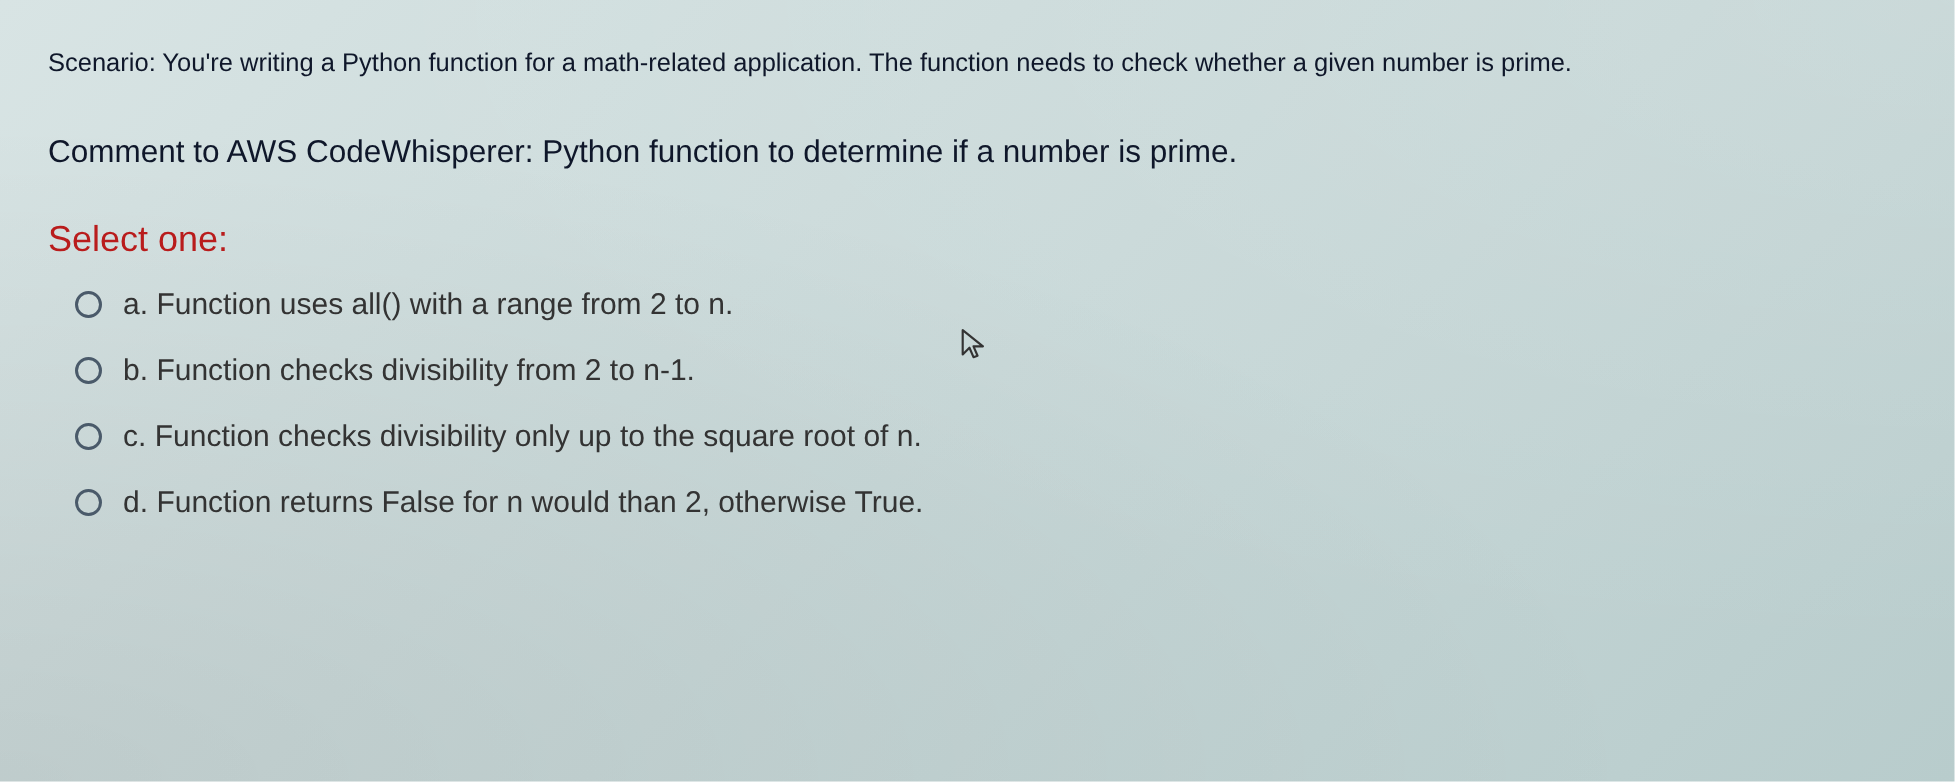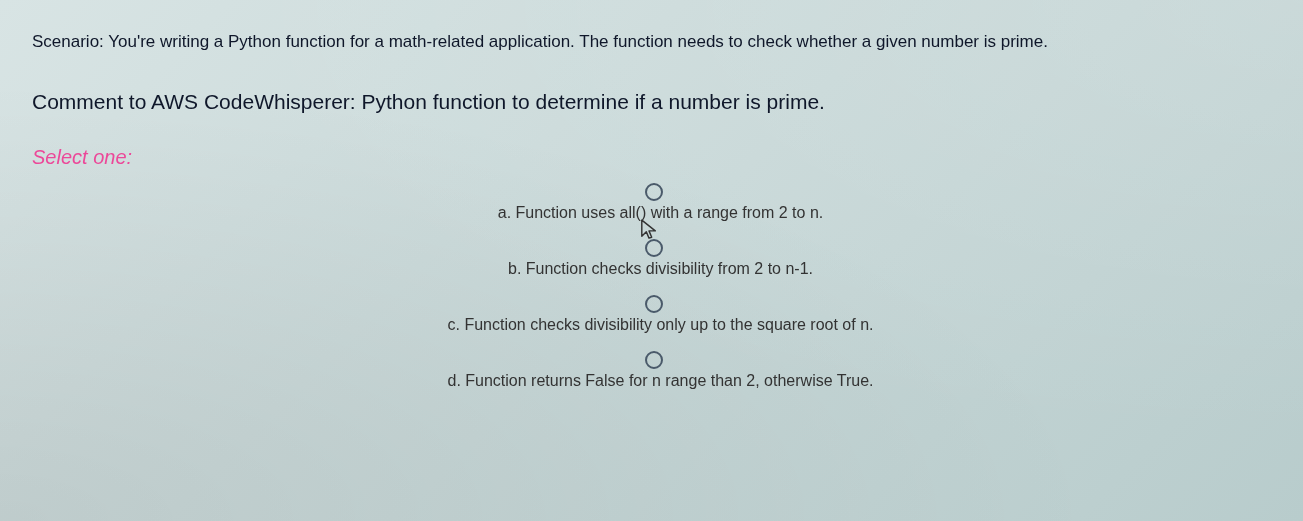--- a/index.html
+++ b/index.html
@@ -41,36 +41,34 @@
     margin-bottom: 28px;
     color: #0f172a;
   }
   .question {
     font-size: 21px;
     line-height: 1.6;
     margin-bottom: 38px;
     color: #333;
   }
   .select-label {
-    font-size: 20px;
-    color: #ec4899;
+    font-size: 24px;
+    color: #b91c1c;
     margin-bottom: 14px;
-    font-style: italic;
   }
   .options {
     padding-left: 18px;
   }
   .option {
     display: flex;
     align-items: center;
     margin-bottom: 14px;
-    font-size: 16px;
+    font-size: 20px;
     color: #333;
     cursor: pointer;
-    flex-direction: column;
   }
   .radio {
     width: 18px;
     height: 18px;
     border: 2.5px solid #4a5a6a;
     border-radius: 50%;
     margin-right: 14px;
     flex-shrink: 0;
     background: transparent;
   }
@@ -122,21 +120,21 @@
       <span class="option-text">
         <span>c.</span>
         <span>Function checks divisibility only up to the square root of n.</span>
       </span>
     </div>
 
     <div class="option">
       <span class="radio"></span>
       <span class="option-text">
         <span>d.</span>
-        <span>Function returns False for n range than 2, otherwise True.</span>
+        <span>Function returns False for n would than 2, otherwise True.</span>
       </span>
     </div>
 
   </div>
 </div>
 
 <svg class="cursor" viewBox="0 0 20 26">
   <path d="M2 2 L2 20 L7 15 L10 22 L13 21 L10 14 L17 14 Z" fill="none" stroke="#333" stroke-width="1.6" stroke-linejoin="round"></path>
 </svg>
 

